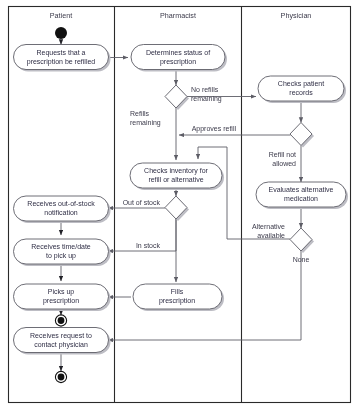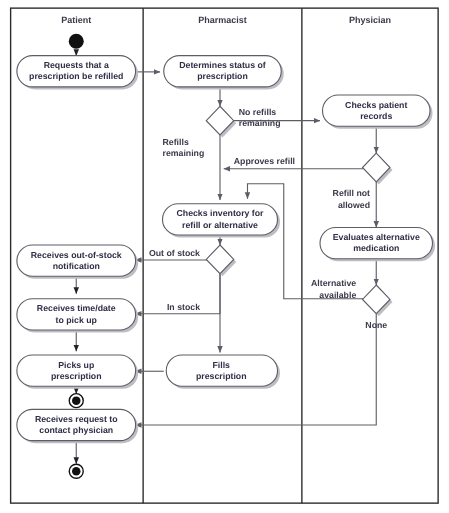--- a/index.html
+++ b/index.html
@@ -1,18 +1,18 @@
 <!DOCTYPE html>
 <html><head>
 <meta charset="utf-8">
 <style>
   html,body{margin:0;padding:0;background:#ffffff;}
   body{width:359px;height:410px;overflow:hidden;
        font-family:"Liberation Sans", sans-serif;}
-  #diagram-root{position:relative;width:359px;height:398px;background:#fff;font-weight:bold;}
+  #diagram-root{position:relative;width:359px;height:398px;background:#fff;}
   svg{display:block;}
   .lane-title{font-size:7.2px;fill:#3b3a4a;font-family:"Liberation Sans",sans-serif;}
   .node-text{font-size:7.0px;fill:#2f2e45;font-family:"Liberation Sans",sans-serif;}
   .edge-label{font-size:7.0px;fill:#3b3a4a;font-family:"Liberation Sans",sans-serif;}
   .node-shape{fill:#ffffff;stroke:#5d5d66;stroke-width:0.9;}
   .node-shadow{fill:#bdbdc4;stroke:none;}
   .diamond{fill:#ffffff;stroke:#5d5d66;stroke-width:0.9;}
   .diamond-shadow{fill:#bdbdc4;stroke:none;}
   .flow{stroke:#5d5d66;stroke-width:0.9;fill:none;}
   .lane-line{stroke:#2a2a2a;stroke-width:1.1;}

